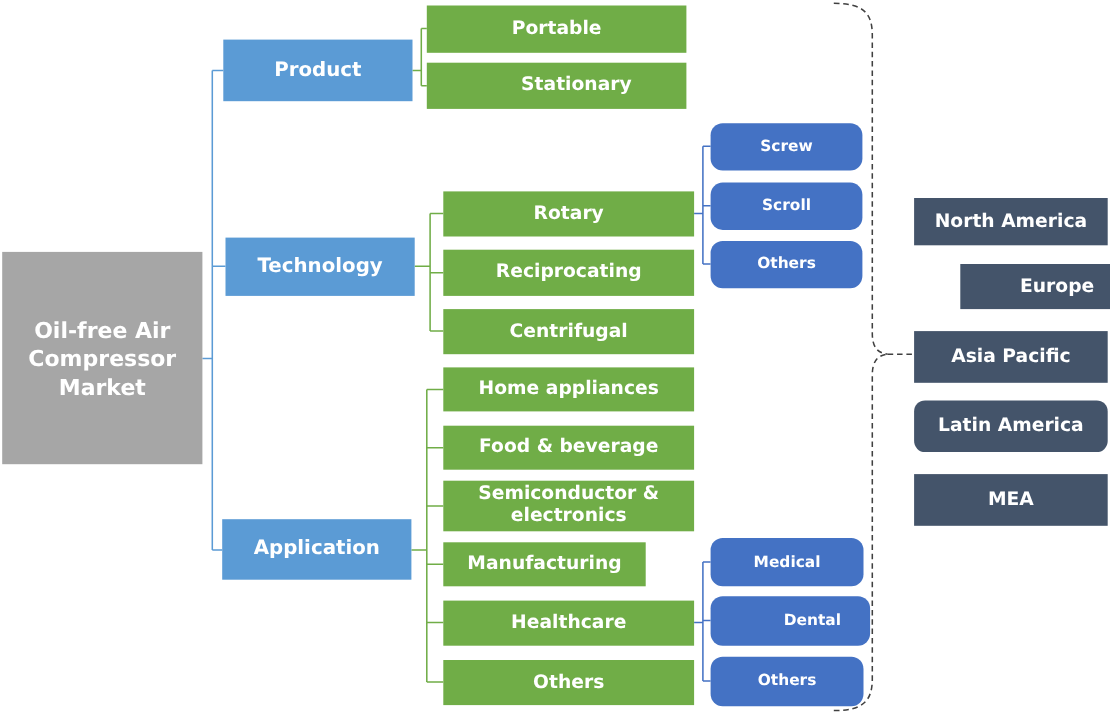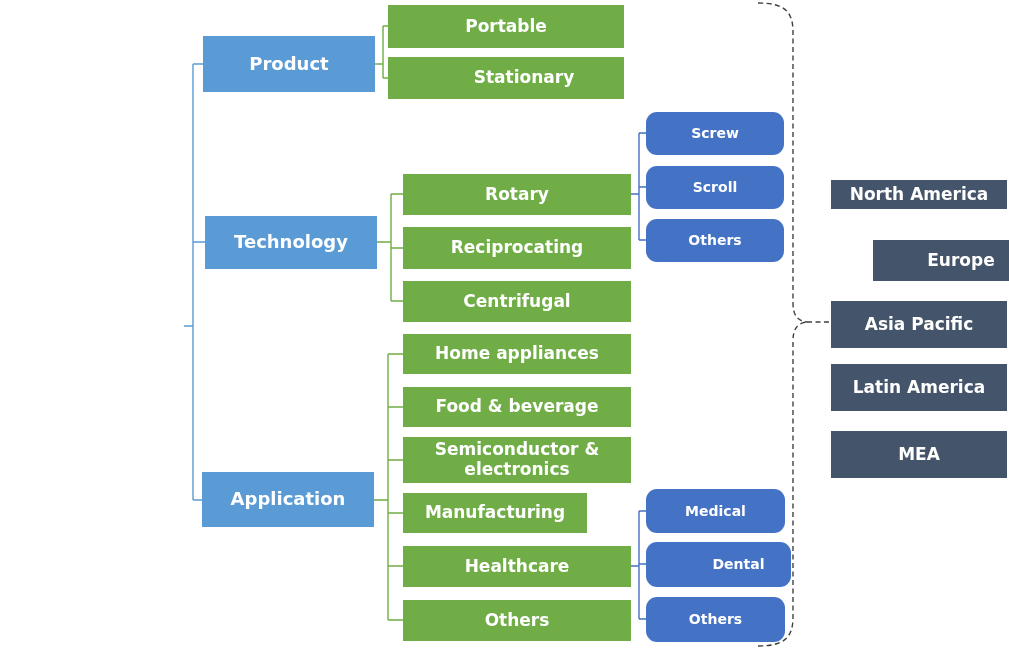--- a/index.html
+++ b/index.html
@@ -62,20 +62,21 @@
 
     <path class="line-l3" d="M631,194 H639 M639,133 V240 M639,133 H646 M639,187 H646 M639,240 H646"></path>
 
     <path class="line-l3" d="M631,566 H639 M639,511 V619 M639,511 H646 M639,564 H646 M639,619 H646"></path>
 
     <path class="brace" d="M758,3 C785,3 793,12 793,32 L793,303 C793,316 798,321 807,322"></path>
     <path class="brace" d="M758,646 C785,646 793,637 793,617 L793,341 C793,328 798,323 807,322"></path>
     <path class="brace" d="M807,322 H831"></path>
   </svg>
 
+  <div class="box root-box" style="left:2px;top:229px;width:182px;height:193px;">Oil-free Air Compressor Market</div>
 
   <div class="box l1" style="left:203px;top:36px;width:172px;height:56px;">Product</div>
   <div class="box l1" style="left:205px;top:216px;width:172px;height:53px;">Technology</div>
   <div class="box l1" style="left:202px;top:472px;width:172px;height:55px;">Application</div>
 
   <div class="box l2" style="left:388px;top:5px;width:236px;height:43px;">Portable</div>
   <div class="box l2" style="left:388px;top:57px;width:236px;height:42px;padding-left:44px;">Stationary</div>
 
   <div class="box l2" style="left:403px;top:174px;width:228px;height:41px;">Rotary</div>
   <div class="box l2" style="left:403px;top:227px;width:228px;height:42px;">Reciprocating</div>
@@ -89,19 +90,19 @@
   <div class="box l2" style="left:403px;top:387px;width:228px;height:40px;">Food &amp; beverage</div>
   <div class="box l2" style="left:403px;top:437px;width:228px;height:46px;">Semiconductor &amp; electronics</div>
   <div class="box l2" style="left:403px;top:493px;width:184px;height:40px;">Manufacturing</div>
   <div class="box l2" style="left:403px;top:546px;width:228px;height:41px;">Healthcare</div>
   <div class="box l2" style="left:403px;top:600px;width:228px;height:41px;">Others</div>
 
   <div class="box l3" style="left:646px;top:489px;width:139px;height:44px;">Medical</div>
   <div class="box l3" style="left:646px;top:542px;width:145px;height:45px;padding-left:40px;">Dental</div>
   <div class="box l3" style="left:646px;top:597px;width:139px;height:45px;">Others</div>
 
-  <div class="box region" style="left:831px;top:180px;width:176px;height:29px;">North America</div>
+  <div class="box region" style="left:831px;top:180px;width:176px;height:43px;">North America</div>
   <div class="box region" style="left:873px;top:240px;width:176px;height:41px;">Europe</div>
   <div class="box region" style="left:831px;top:301px;width:176px;height:47px;">Asia Pacific</div>
-  <div class="box region" style="left:831px;top:364px;width:176px;height:47px;">Latin America</div>
+  <div class="box region" style="left:831px;top:364px;width:176px;height:47px;border-radius:10px;">Latin America</div>
   <div class="box region" style="left:831px;top:431px;width:176px;height:47px;">MEA</div>
 
 </div>
 
 </body></html>

